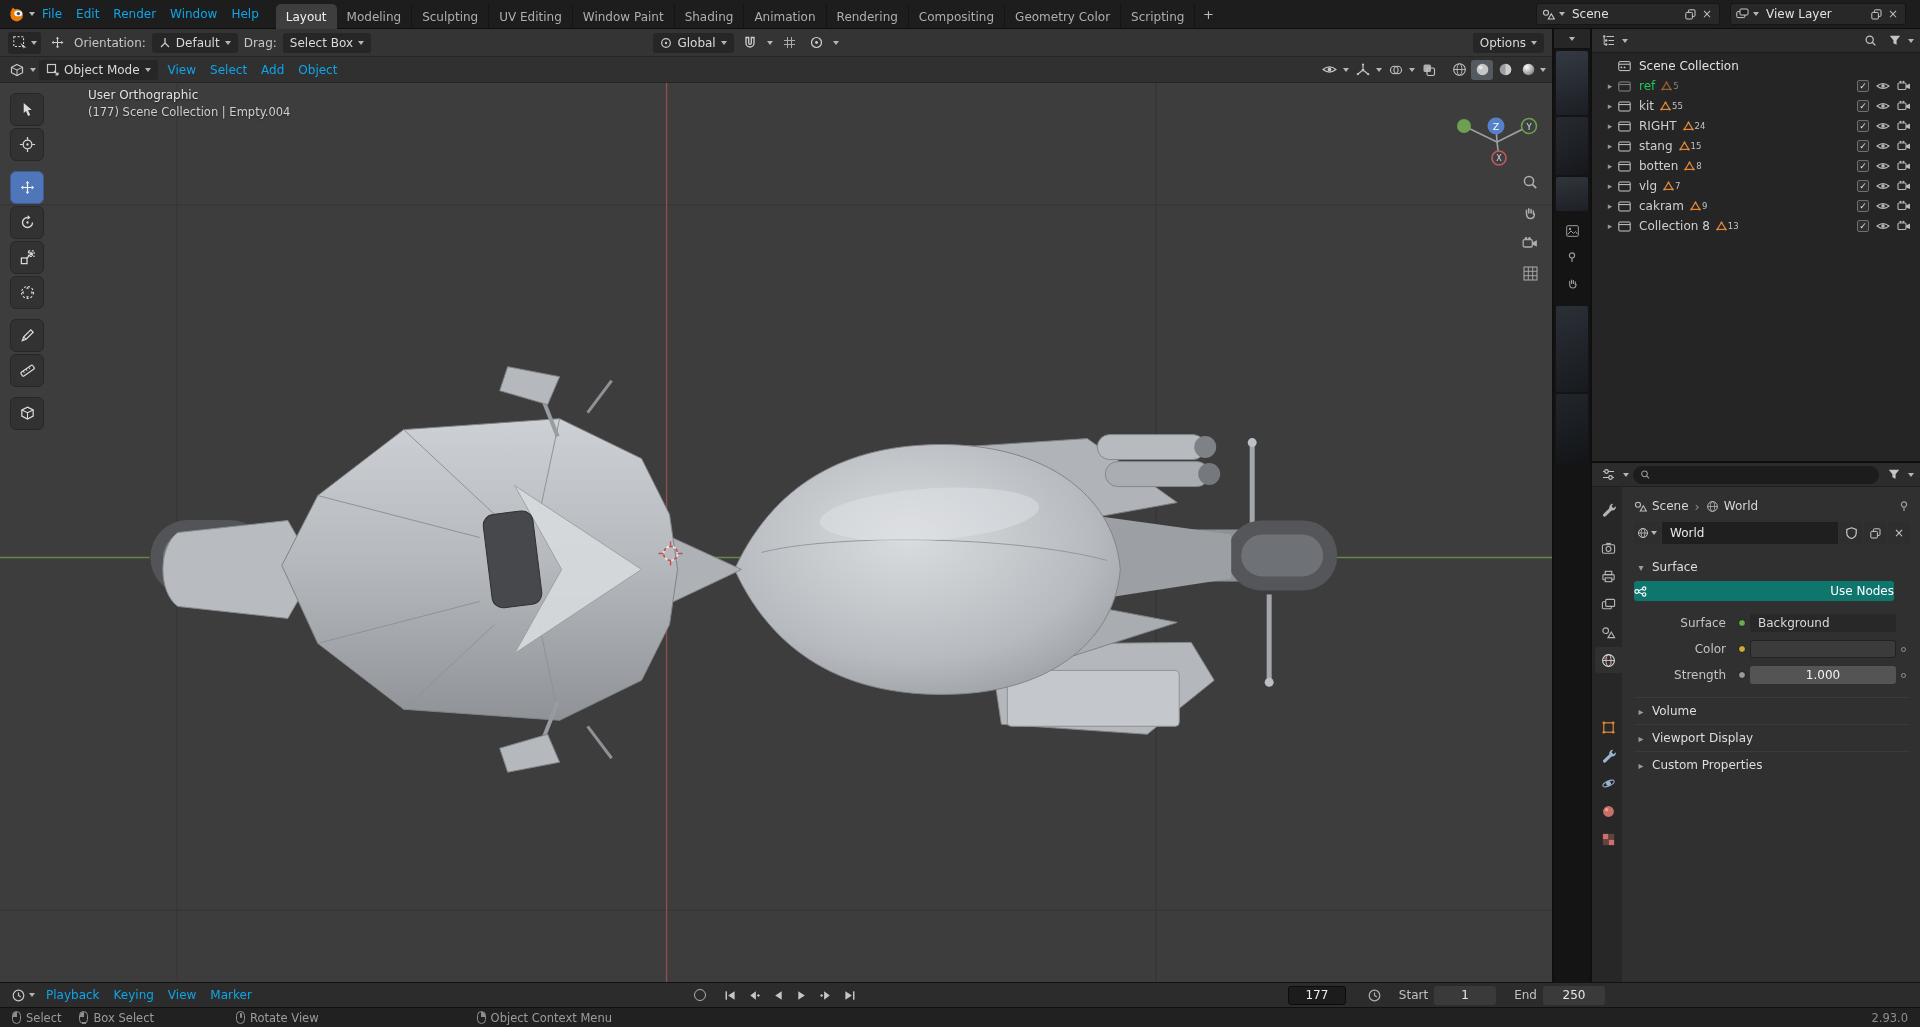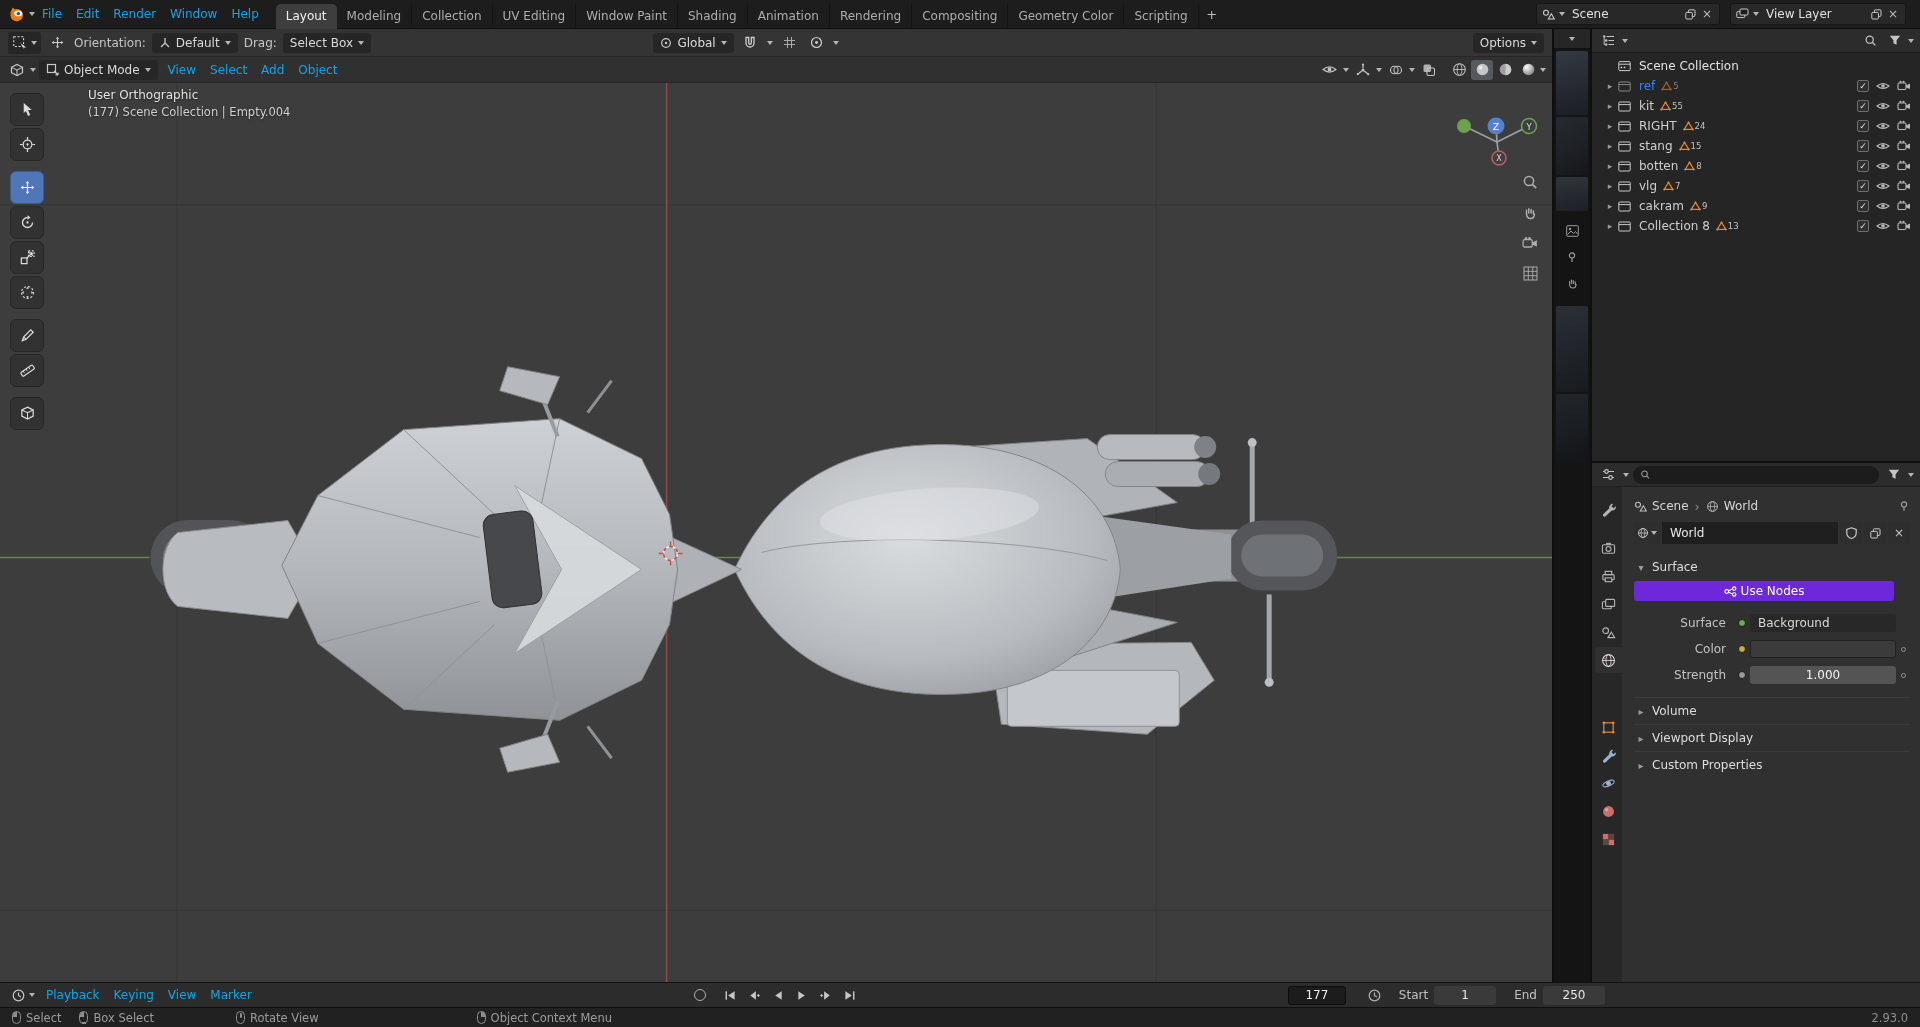--- a/index.html
+++ b/index.html
@@ -8,21 +8,21 @@
 .app{display:flex;flex-direction:column;width:1920px;height:1027px}
 .ico{display:inline-flex;align-items:center;justify-content:center}
 .cv{width:0;height:0;border-left:3.5px solid transparent;border-right:3.5px solid transparent;border-top:4px solid #b5b5b5;display:inline-block;flex:0 0 auto}
 .sp{flex:1}.sp2{flex:2.3}
 
 
 .topbar{height:29px;background:#1d1d1d;border-bottom:1px solid #0e0e0e;display:flex;align-items:center;flex:0 0 auto;padding-left:8px}
 .blender-logo{margin-right:4px}
 .menus{display:flex;margin-right:10px}
 .menu-item{padding:0 7px;height:22px;display:flex;align-items:center;color:#0ea5e9;border-radius:3px}
-.ws{display:flex;height:100%;align-items:center}
+.ws{display:flex;height:100%;align-items:flex-start}
 .ws-tab{height:25px;margin-top:4px;display:flex;align-items:center;padding:0 10px;color:#aeaeae;border-right:1px solid #141414;font-size:12px;white-space:nowrap}
 .ws-tab.active{background:#3e3e3e;color:#f0f0f0;border-radius:5px 5px 0 0;border-right:none}
 .ws-add{width:22px;height:22px;display:flex;align-items:center;justify-content:center;color:#bdbdbd;font-size:13px;margin-left:2px}
 .tb-spacer{flex:1}
 .chip{height:22px;background:#282828;border:1px solid #161616;border-radius:3px;display:flex;align-items:center;gap:4px;padding:0 5px;margin-right:10px}
 .chip-label{color:#e0e0e0;padding:0 3px;flex:1;white-space:nowrap}
 .chip-x{color:#bdbdbd;font-size:12px;padding:0 2px}
 .scene-chip{width:184px}.vl-chip{width:176px;margin-right:14px}
 
 
@@ -67,21 +67,21 @@
 .outliner{height:434px;background:#252525;border-bottom:2px solid #0f0f0f;display:flex;flex-direction:column}
 .out-head{height:24px;background:#2c2c2c;border-bottom:1px solid #1c1c1c;display:flex;align-items:center;padding:0 6px;gap:3px}
 .o-list{flex:1;padding-top:3px;overflow:hidden}
 .o-row{height:20px;display:flex;align-items:center;padding-left:10px;color:#cfcfcf}
 .o-row.root{padding-left:26px;color:#e2e2e2}
 .o-arrow{width:16px;text-align:center;color:#999;font-size:9px}
 .o-ic{width:19px;display:inline-flex;align-items:center}
 .o-name{margin-left:2px;white-space:nowrap}
 .o-badge{display:inline-flex;align-items:flex-end;gap:1px;margin-left:6px}
 .o-count{font-size:8.5px;color:#c2c2c2;line-height:1;padding-bottom:1px}
-.o-row.dim .o-name{color:#3b82f6}
+.o-row.dim .o-name{color:#22c55e}
 .o-row.dim .o-ic,.o-row.dim .o-badge{opacity:.6}
 .o-flex{flex:1}
 .o-right{display:flex;align-items:center;gap:7px;padding-right:9px}
 .o-check{width:12px;height:12px;background:#2f2f2f;border:1px solid #6f6f6f;border-radius:2px;display:flex;align-items:center;justify-content:center;font-size:9px;color:#e0e0e0;line-height:1}
 
 
 .properties{flex:1;display:flex;flex-direction:column;min-height:0;background:#303030}
 .prop-header{height:24px;background:#2c2c2c;border-bottom:1px solid #202020;display:flex;align-items:center;padding:0 6px;gap:4px}
 .psearch{flex:1;height:18px;background:#1c1c1c;border-radius:9px;display:flex;align-items:center;padding:0 7px;gap:5px}
 .psearch input{background:transparent;border:none;outline:none;color:#ddd;font:inherit;width:100%}
@@ -94,21 +94,21 @@
 .crumb{height:26px;display:flex;align-items:center;gap:5px;color:#d6d6d6}
 .crumb-sep{color:#8e8e8e;font-size:13px;padding:0 1px}
 .pin{margin-left:auto;opacity:.85}
 .dbrow{height:24px;display:flex;align-items:center;gap:2px;margin:2px 0 8px 0}
 .db-ic{width:26px;height:22px;background:#2e2e2e;border-radius:3px 0 0 3px;display:flex;align-items:center;justify-content:center;gap:2px}
 .db-name{flex:1;height:22px;background:#1f1f1f;color:#e8e8e8;display:flex;align-items:center;padding-left:8px}
 .db-btn{width:22px;height:22px;background:#2e2e2e;display:flex;align-items:center;justify-content:center;color:#c9c9c9}
 .db-x{border-radius:0 3px 3px 0}
 .sec-h{display:flex;align-items:center;gap:4px;height:24px;color:#dedede;margin-top:2px}
 .tri{width:14px;text-align:center;color:#9c9c9c;font-size:10px}
-.use-nodes{height:20px;width:calc(100% - 16px);background:#6d28d9;border-radius:3px;display:flex;align-items:center;justify-content:center;gap:4px;color:#fff;margin:2px 0 10px 0}
+.use-nodes{height:20px;width:calc(100% - 16px);background:#0f766e;border-radius:3px;display:flex;align-items:center;justify-content:space-between;gap:4px;color:#fff;margin:2px 0 10px 0}
 .frow{height:24px;display:flex;align-items:center;margin-bottom:2px}
 .flabel{width:100px;text-align:right;padding-right:8px;color:#c3c3c3;white-space:nowrap}
 .sock{width:16px;display:flex;justify-content:center;align-items:center}
 .sock i{width:8px;height:8px;border-radius:50%;border:1px solid #1b1b1b;display:block}
 .sock.green i{background:#63b04c}.sock.yellow i{background:#ccab3c}.sock.gray i{background:#9a9a9a}
 .fval{flex:1;height:18px;border-radius:3px}
 .fval.dd2{background:#282828;display:flex;align-items:center;padding-left:8px;color:#d8d8d8}
 .fval.swatch{background:#3b3b3b;border:1px solid #222}
 .fval.num{background:#545454;display:flex;align-items:center;justify-content:center;color:#f2f2f2}
 .decor{width:14px;display:flex;justify-content:center}
@@ -162,21 +162,21 @@
     <span class="menu-item">File</span>
         <span class="menu-item">Edit</span>
         <span class="menu-item">Render</span>
         <span class="menu-item">Window</span>
         <span class="menu-item">Help</span>
       </nav>
     <div class="ws">
 
     <span class="ws-tab active">Layout</span>
         <span class="ws-tab">Modeling</span>
-        <span class="ws-tab">Collection</span>
+        <span class="ws-tab">Sculpting</span>
         <span class="ws-tab">UV Editing</span>
         <span class="ws-tab">Window Paint</span>
         <span class="ws-tab">Shading</span>
         <span class="ws-tab">Animation</span>
         <span class="ws-tab">Rendering</span>
         <span class="ws-tab">Compositing</span>
         <span class="ws-tab">Geometry Color</span>
         <span class="ws-tab">Scripting</span>
       </div>
     <span class="ws-add">+</span>

